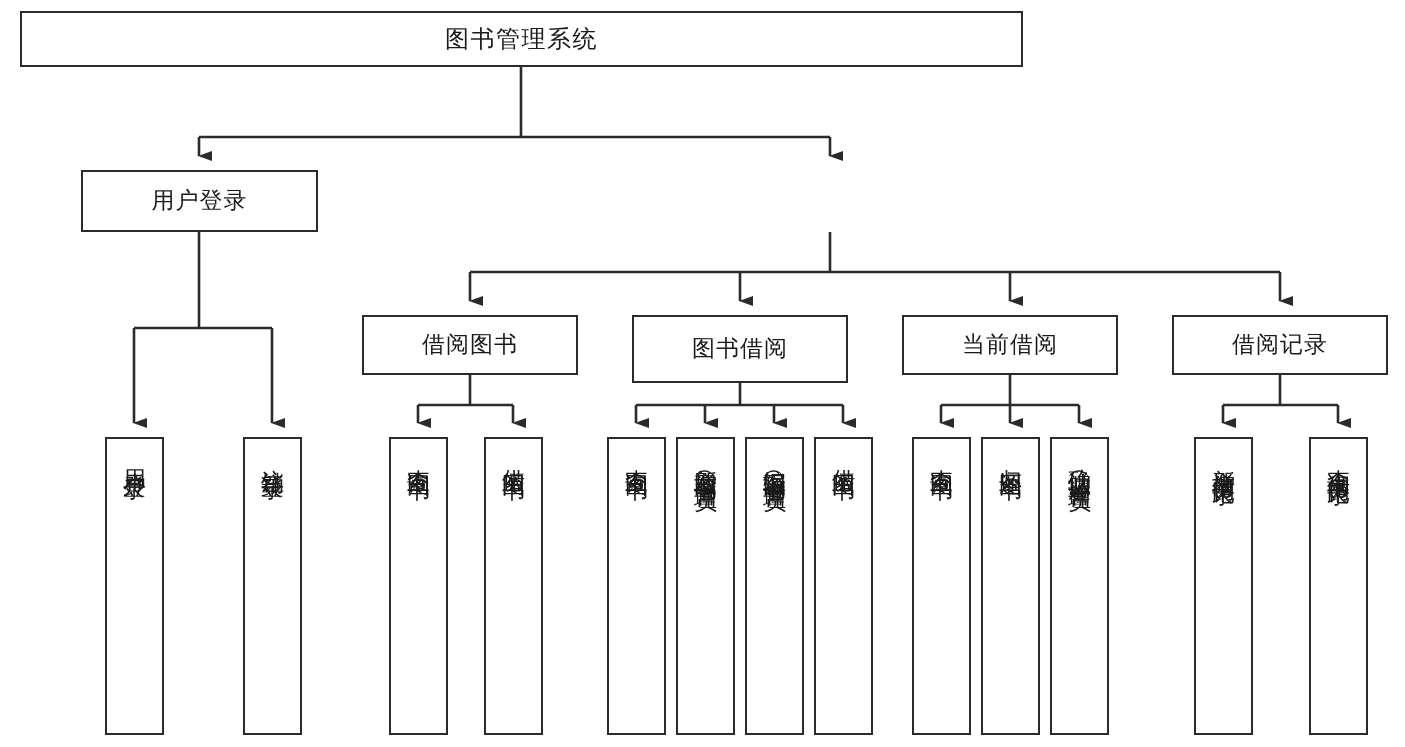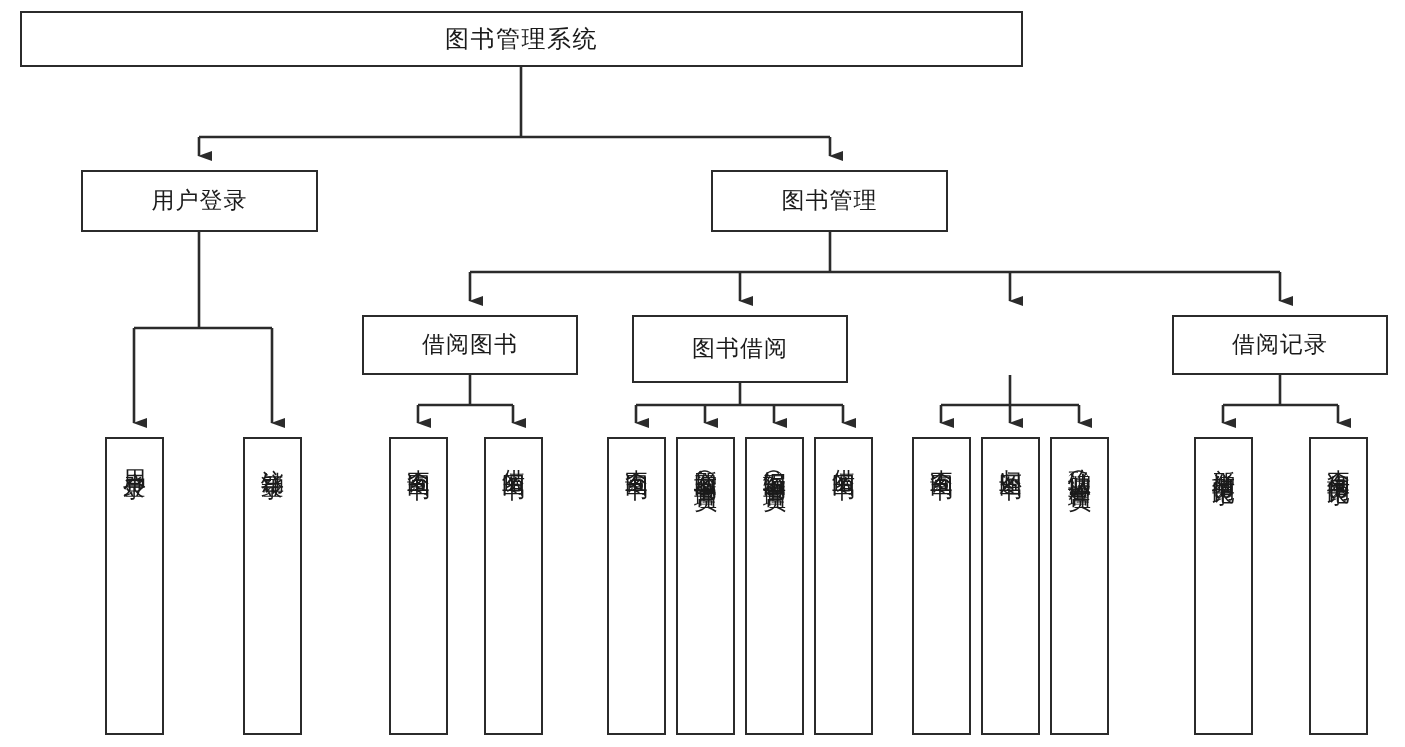--- a/index.html
+++ b/index.html
@@ -132,32 +132,32 @@
   </svg>
 
   <div class="node horiz root" style="left:20px; top:11px; width:1003px; height:56px;">
     <span class="node-label">图书管理系统</span>
   </div>
 
   <div class="node horiz" style="left:81px; top:170px; width:237px; height:62px;">
     <span class="node-label">用户登录</span>
   </div>
 
-  <div class="node horiz" style="left:711px; top:170px; width:237px; height:62px;">
-    <span class="node-label">图书管理</span>
-  </div>
 
   <div class="node horiz" style="left:362px; top:315px; width:216px; height:60px;">
     <span class="node-label">借阅图书</span>
   </div>
 
   <div class="node horiz" style="left:632px; top:315px; width:216px; height:68px;">
     <span class="node-label">图书借阅</span>
   </div>
 
+  <div class="node horiz" style="left:902px; top:315px; width:216px; height:60px;">
+    <span class="node-label">当前借阅</span>
+  </div>
 
   <div class="node horiz" style="left:1172px; top:315px; width:216px; height:60px;">
     <span class="node-label">借阅记录</span>
   </div>
 
   <div class="node vert" style="left:105px; top:437px; width:59px; height:298px;">
     <span class="node-label">用户登录</span>
   </div>
 
   <div class="node vert" style="left:243px; top:437px; width:59px; height:298px;">

